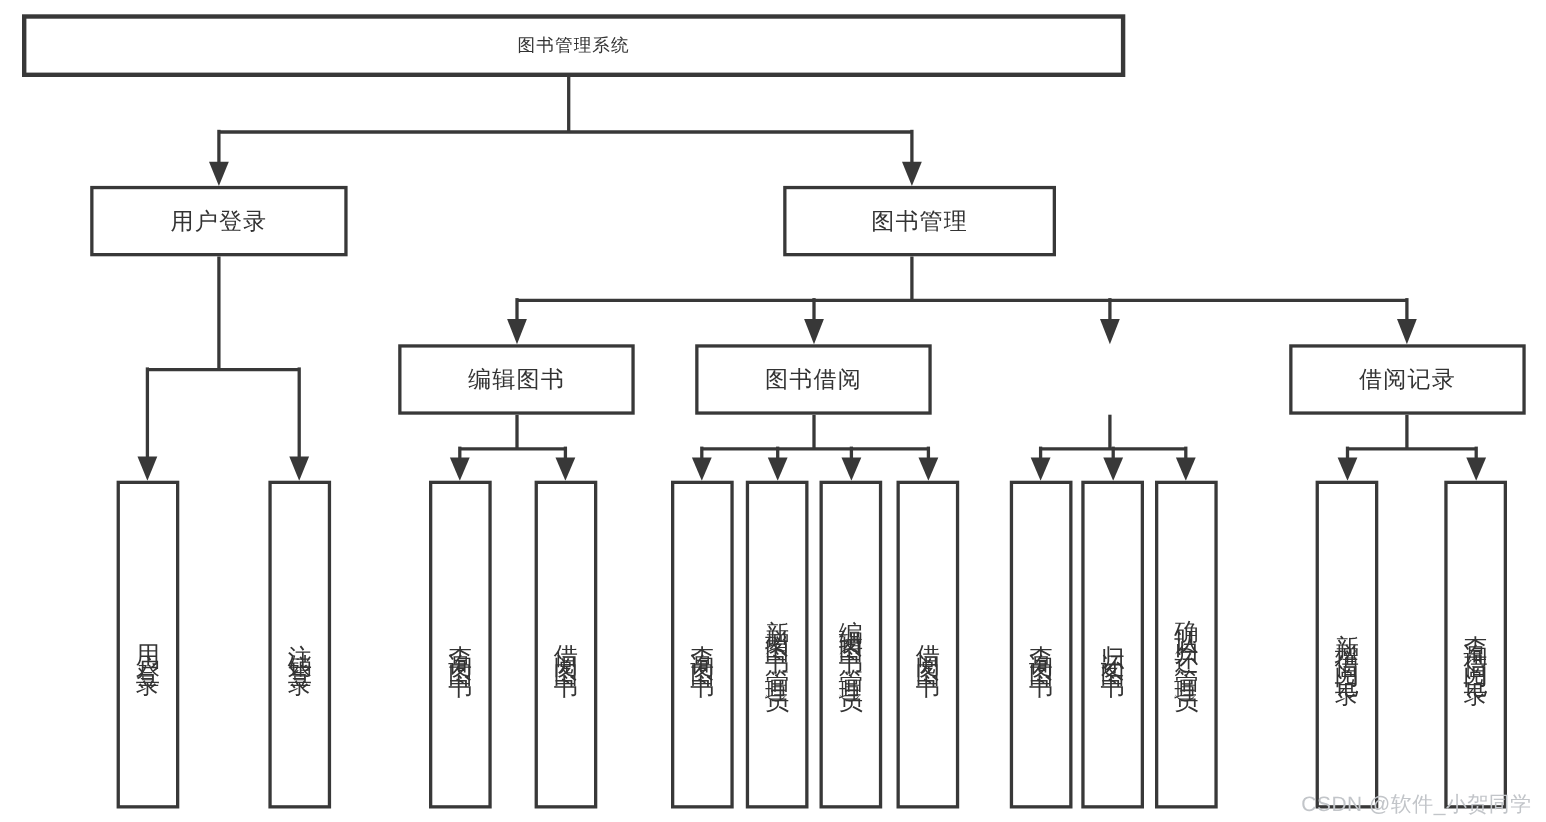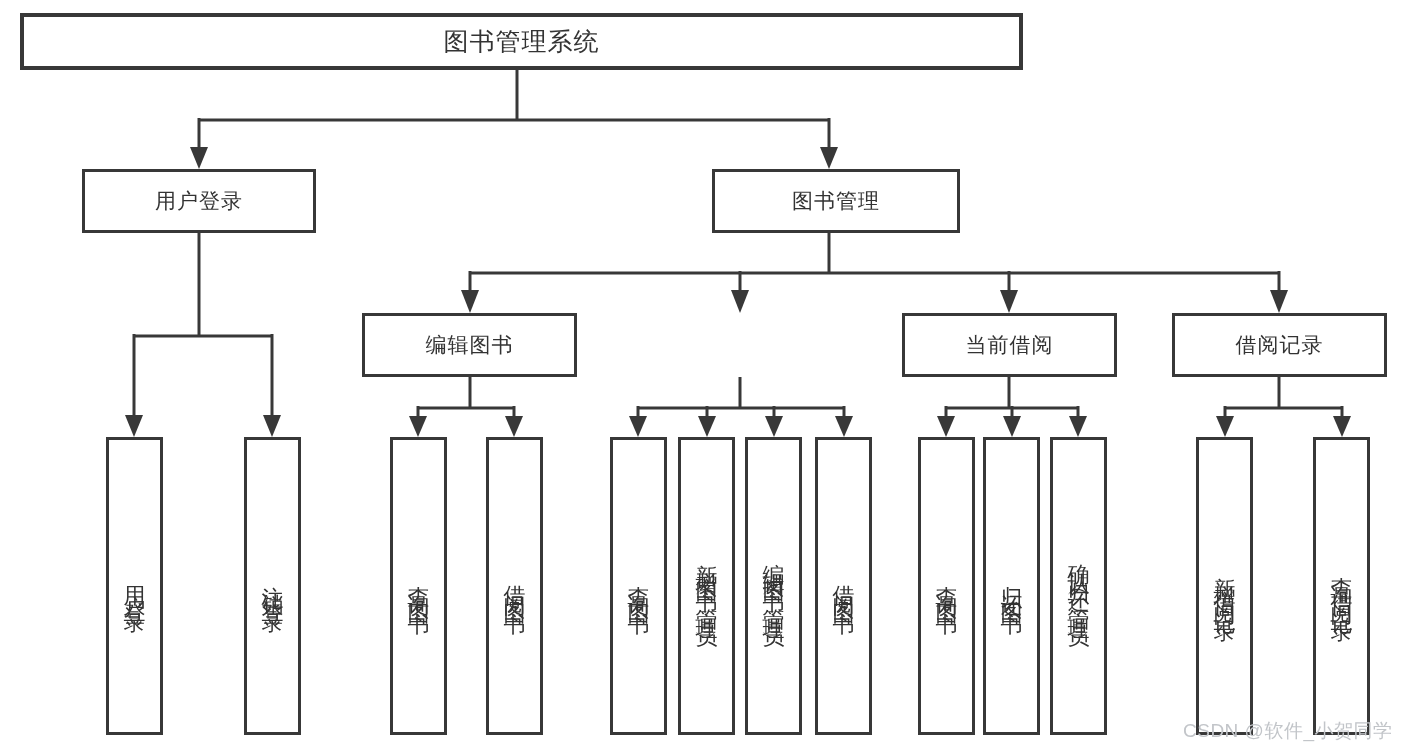--- a/index.html
+++ b/index.html
@@ -24,21 +24,21 @@
     position:absolute;
     box-sizing:border-box;
     border:3px solid var(--line);
     background:var(--bg);
     display:flex;
     align-items:center;
     justify-content:center;
     text-align:center;
   }
   .h-box{font-size:21px;letter-spacing:1px;}
-  .root-box{border-width:4px;font-size:25px;}
+  .root-box{border-width:4px;font-size:16px;}
   .v-box{
     writing-mode:vertical-rl;
     text-orientation:mixed;
     font-size:22px;
     letter-spacing:9px;
     line-height:1;
   }
   .v-box span{display:block;margin-left:9px;margin-right:9px;}
   .watermark{
     position:absolute;
@@ -131,22 +131,22 @@
   <div class="box h-box" style="left:82px;top:169px;width:234px;height:64px;">
     <span>用户登录</span>
   </div>
   <div class="box h-box" style="left:712px;top:169px;width:248px;height:64px;">
     <span>图书管理</span>
   </div>
 
   <div class="box h-box" style="left:362px;top:313px;width:215px;height:64px;">
     <span>编辑图书</span>
   </div>
-  <div class="box h-box" style="left:902px;top:313px;width:215px;height:64px;">
-    <span>当前借阅</span>
+  <div class="box h-box" style="left:632px;top:313px;width:215px;height:64px;">
+    <span>图书借阅</span>
   </div>
   <div class="box h-box" style="left:1172px;top:313px;width:215px;height:64px;">
     <span>借阅记录</span>
   </div>
 
   <div class="box v-box" style="left:106px;top:437px;width:57px;height:298px;">
     <span>用户登录</span>
   </div>
   <div class="box v-box" style="left:244px;top:437px;width:57px;height:298px;">
     <span>注销登录</span>

